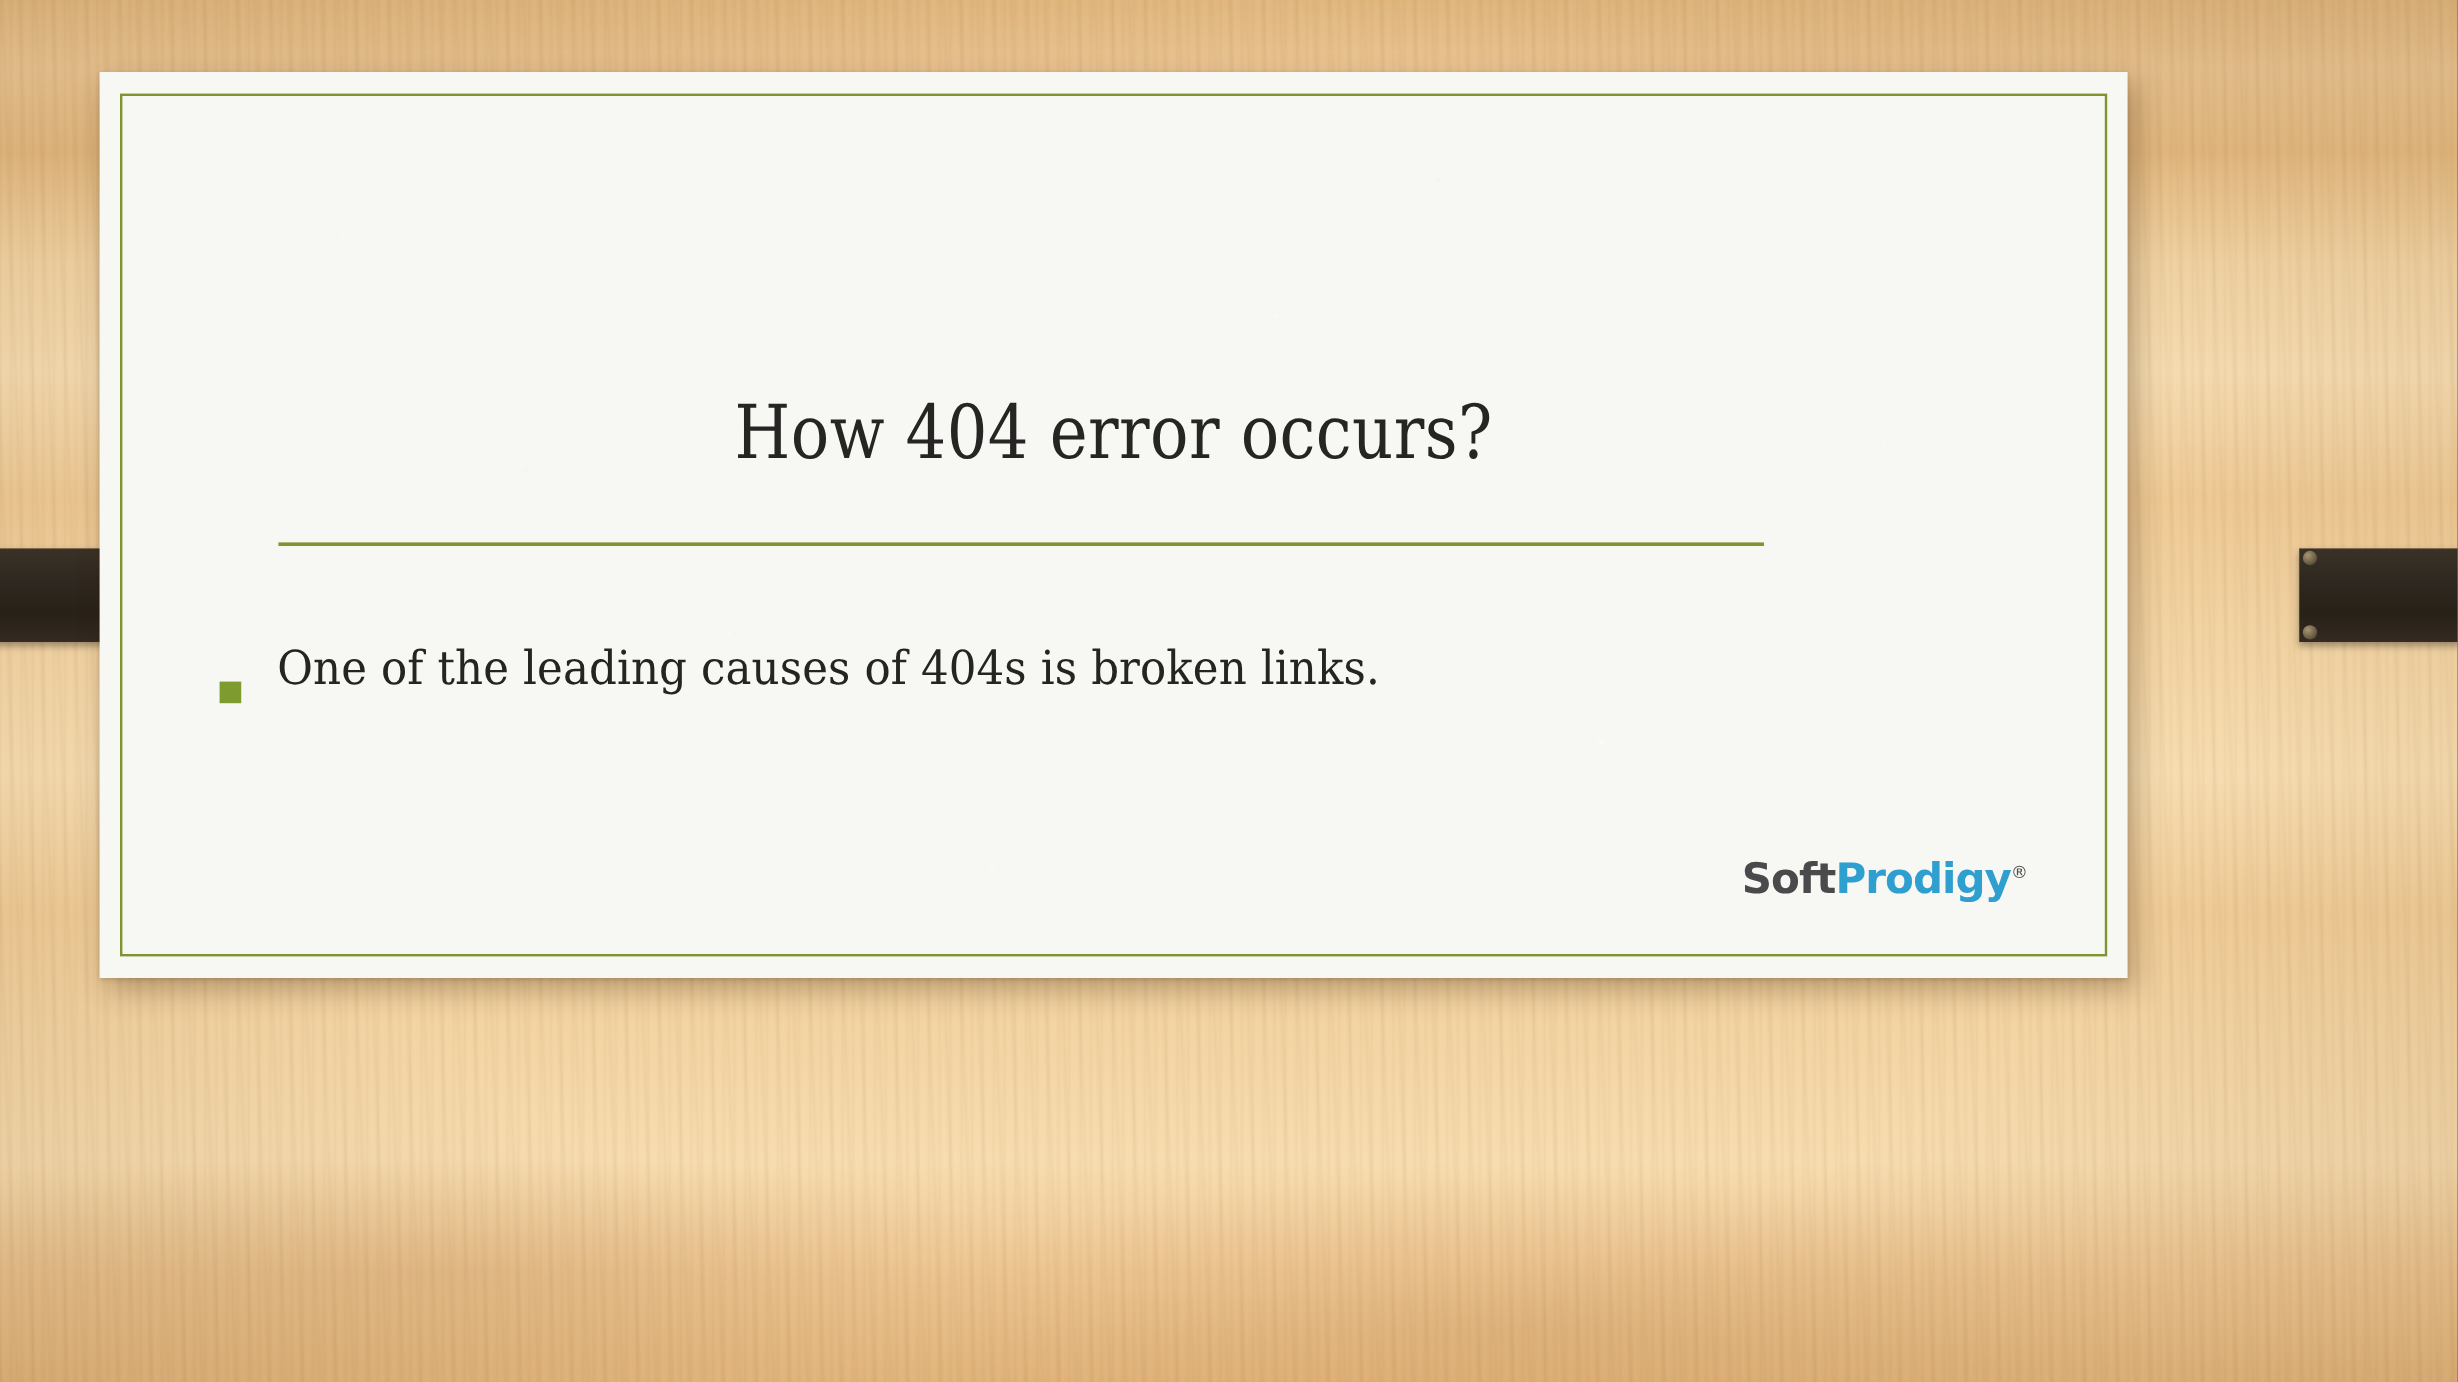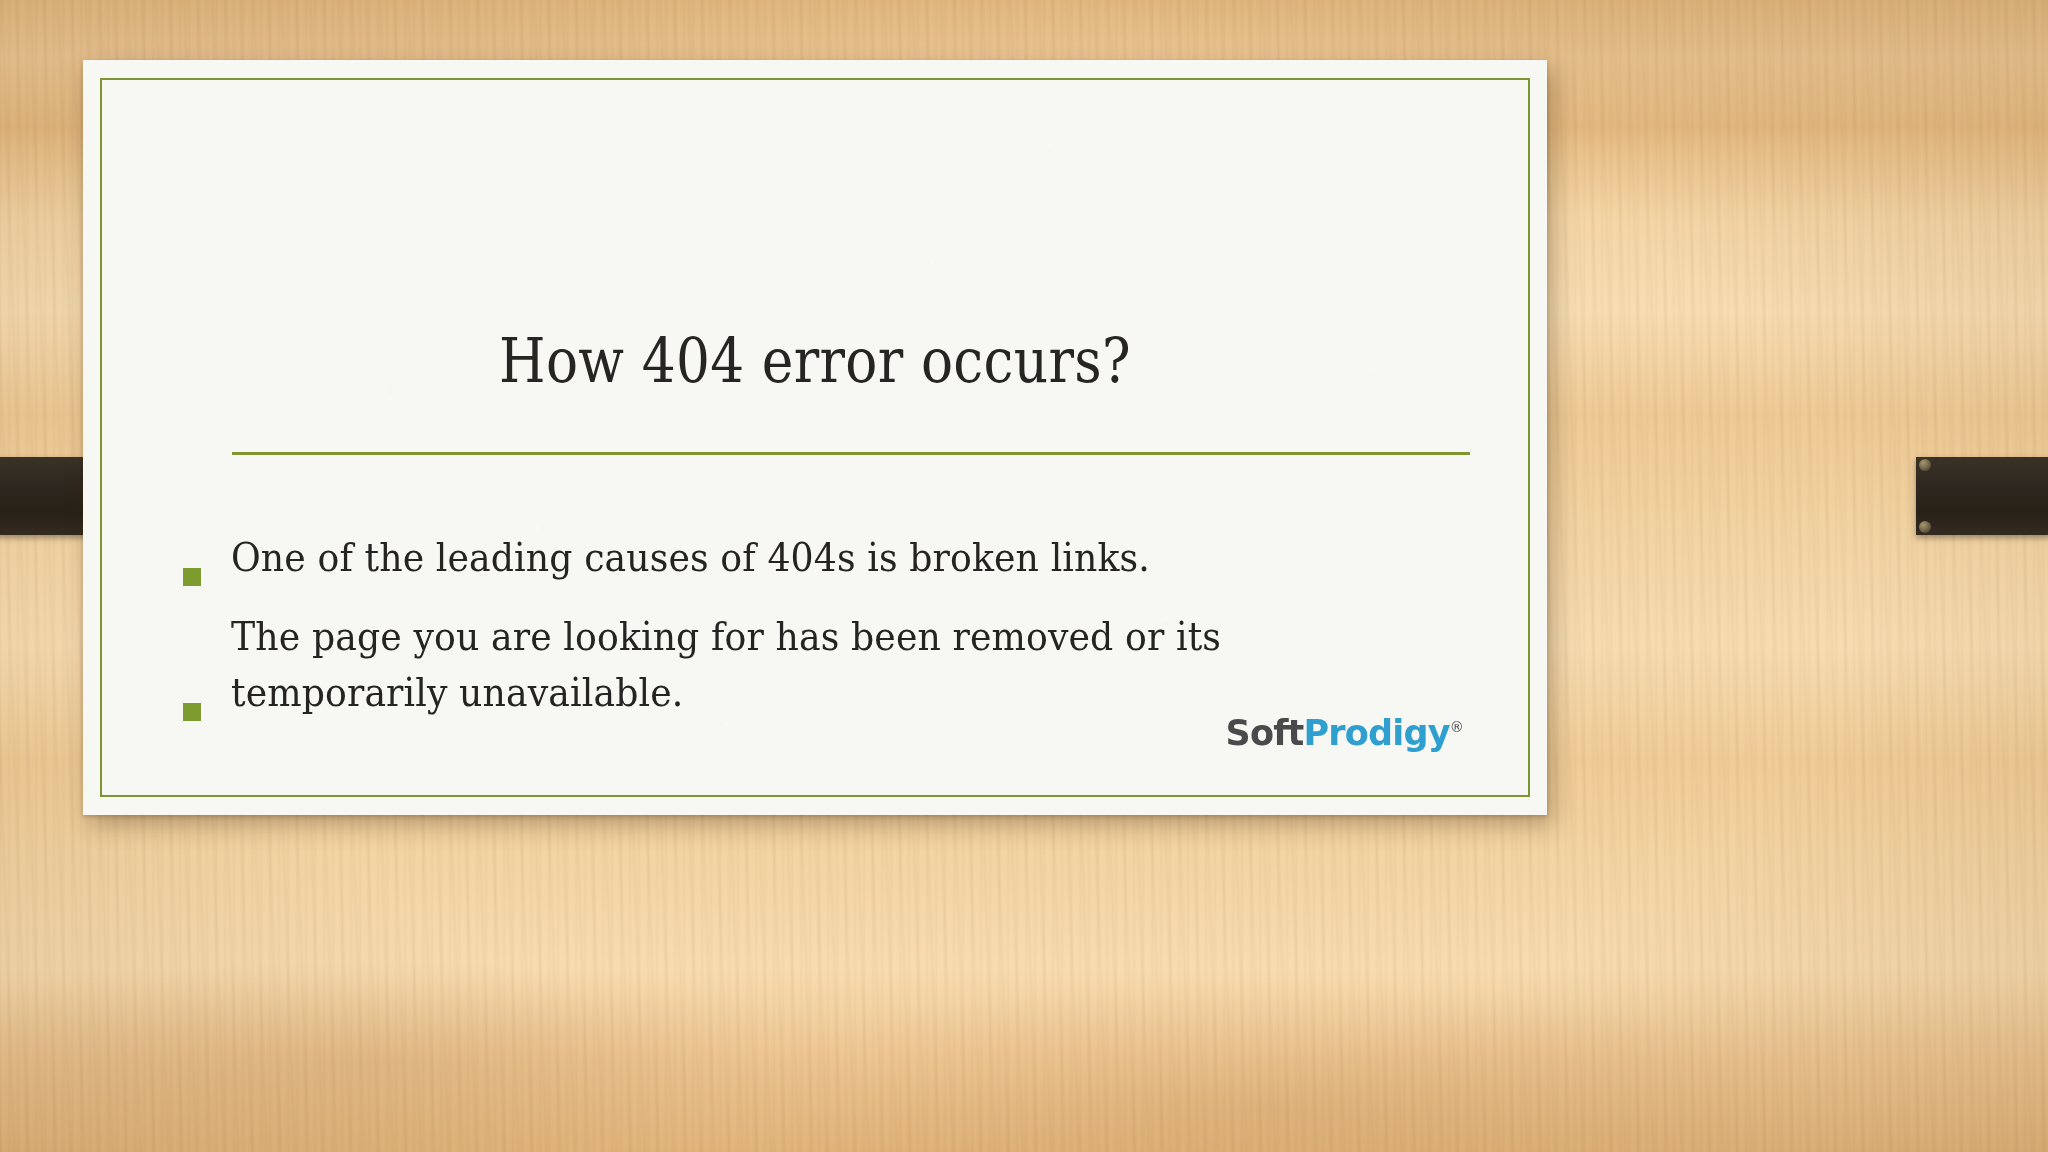--- a/index.html
+++ b/index.html
@@ -94,21 +94,21 @@
   .clamp-left  .bolt { right: 3px; }
   .clamp-right .bolt { left: 3px; }
   .bolt-top    { top: 2px; }
   .bolt-bottom { bottom: 2px; }
 
   
   .card {
     position: absolute;
     left: 83px;
     top: 60px;
-    width: 1464px;
+    width: 1690px;
     height: 755px;
     background: #f7f7f4;
     box-shadow:
       0 2px 4px rgba(60, 35, 10, 0.22),
       6px 10px 22px rgba(60, 35, 10, 0.30);
   }
   .card-texture {
     position: absolute;
     inset: 0;
     pointer-events: none;
@@ -240,24 +240,20 @@
 
     <div class="bullet-list">
 
       <div class="bullet-item">
         <span class="bullet-marker"></span>
         <span class="bullet-text">One of the leading causes of 404s is broken links.</span>
       </div>
 
 
 
-      <div class="bullet-item">
-        <span class="bullet-marker"></span>
-        <span class="bullet-text">The page you are looking for has been removed or its temporarily unavailable.</span>
-      </div>
 
     </div>
 
     <div class="logo">
       <span class="logo-soft">Soft</span><span class="logo-prodigy">Prodigy</span><span class="logo-reg">®</span>
     </div>
 
   </div>
 </div>
 

